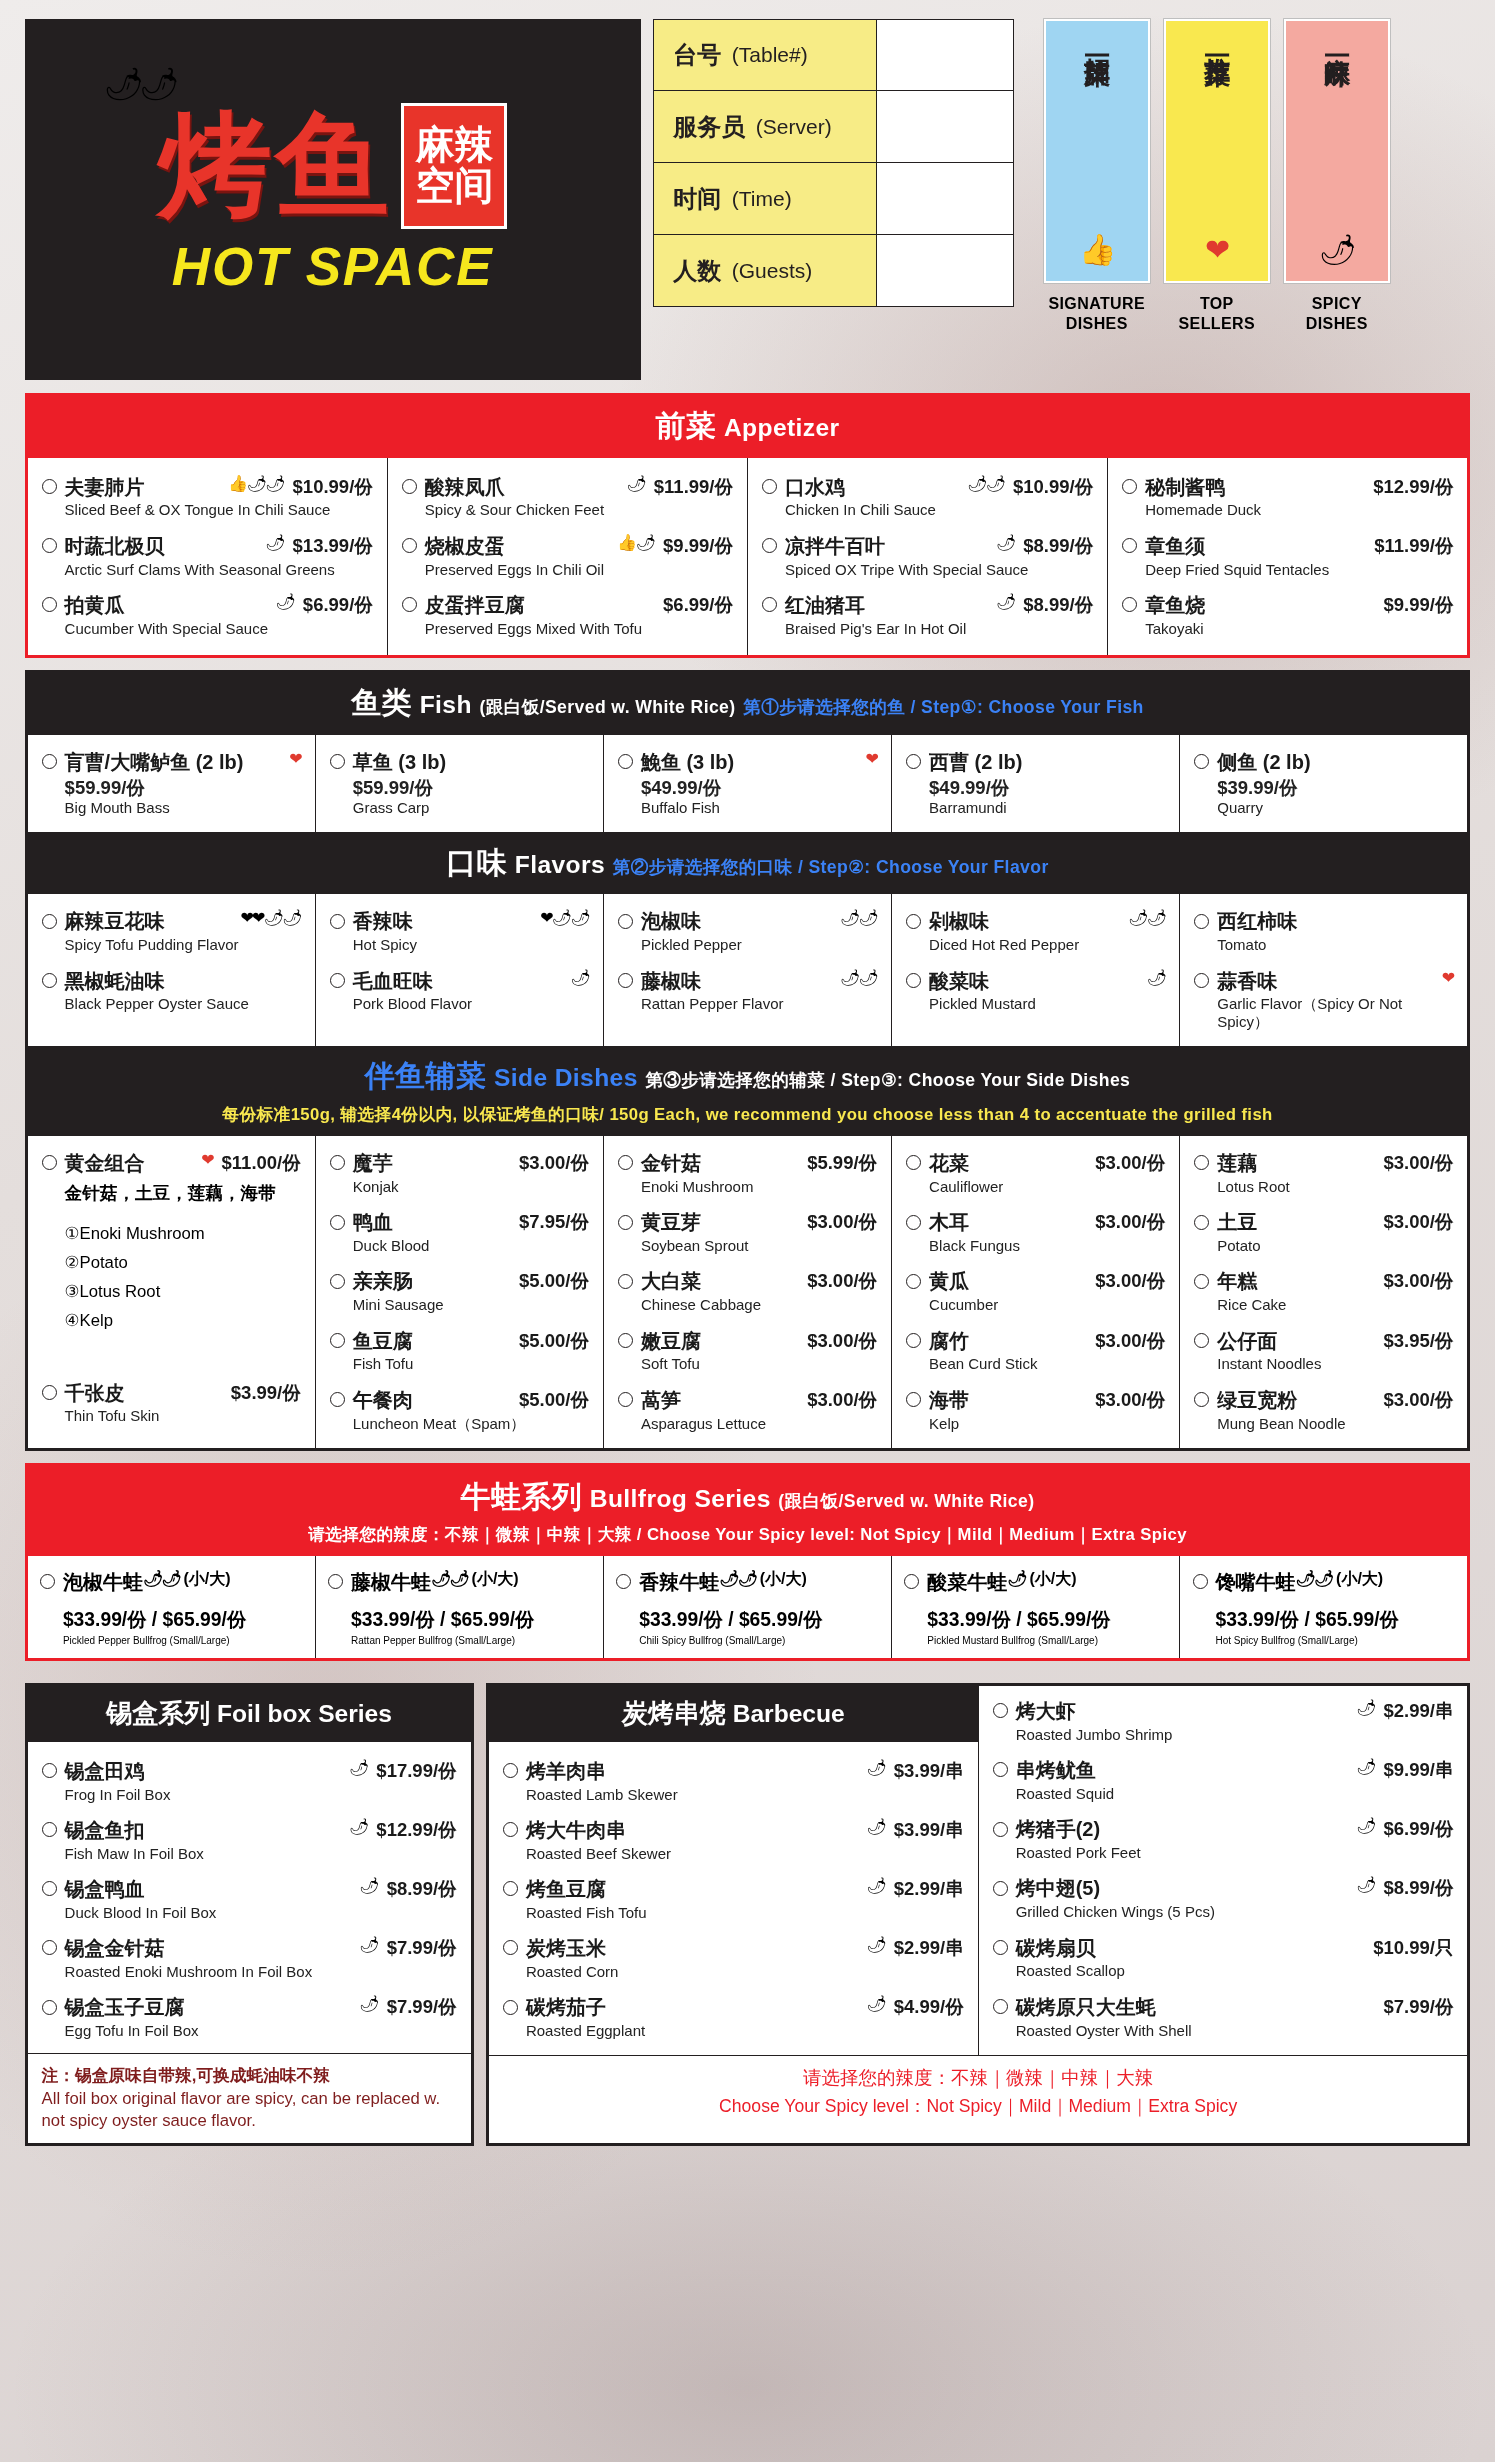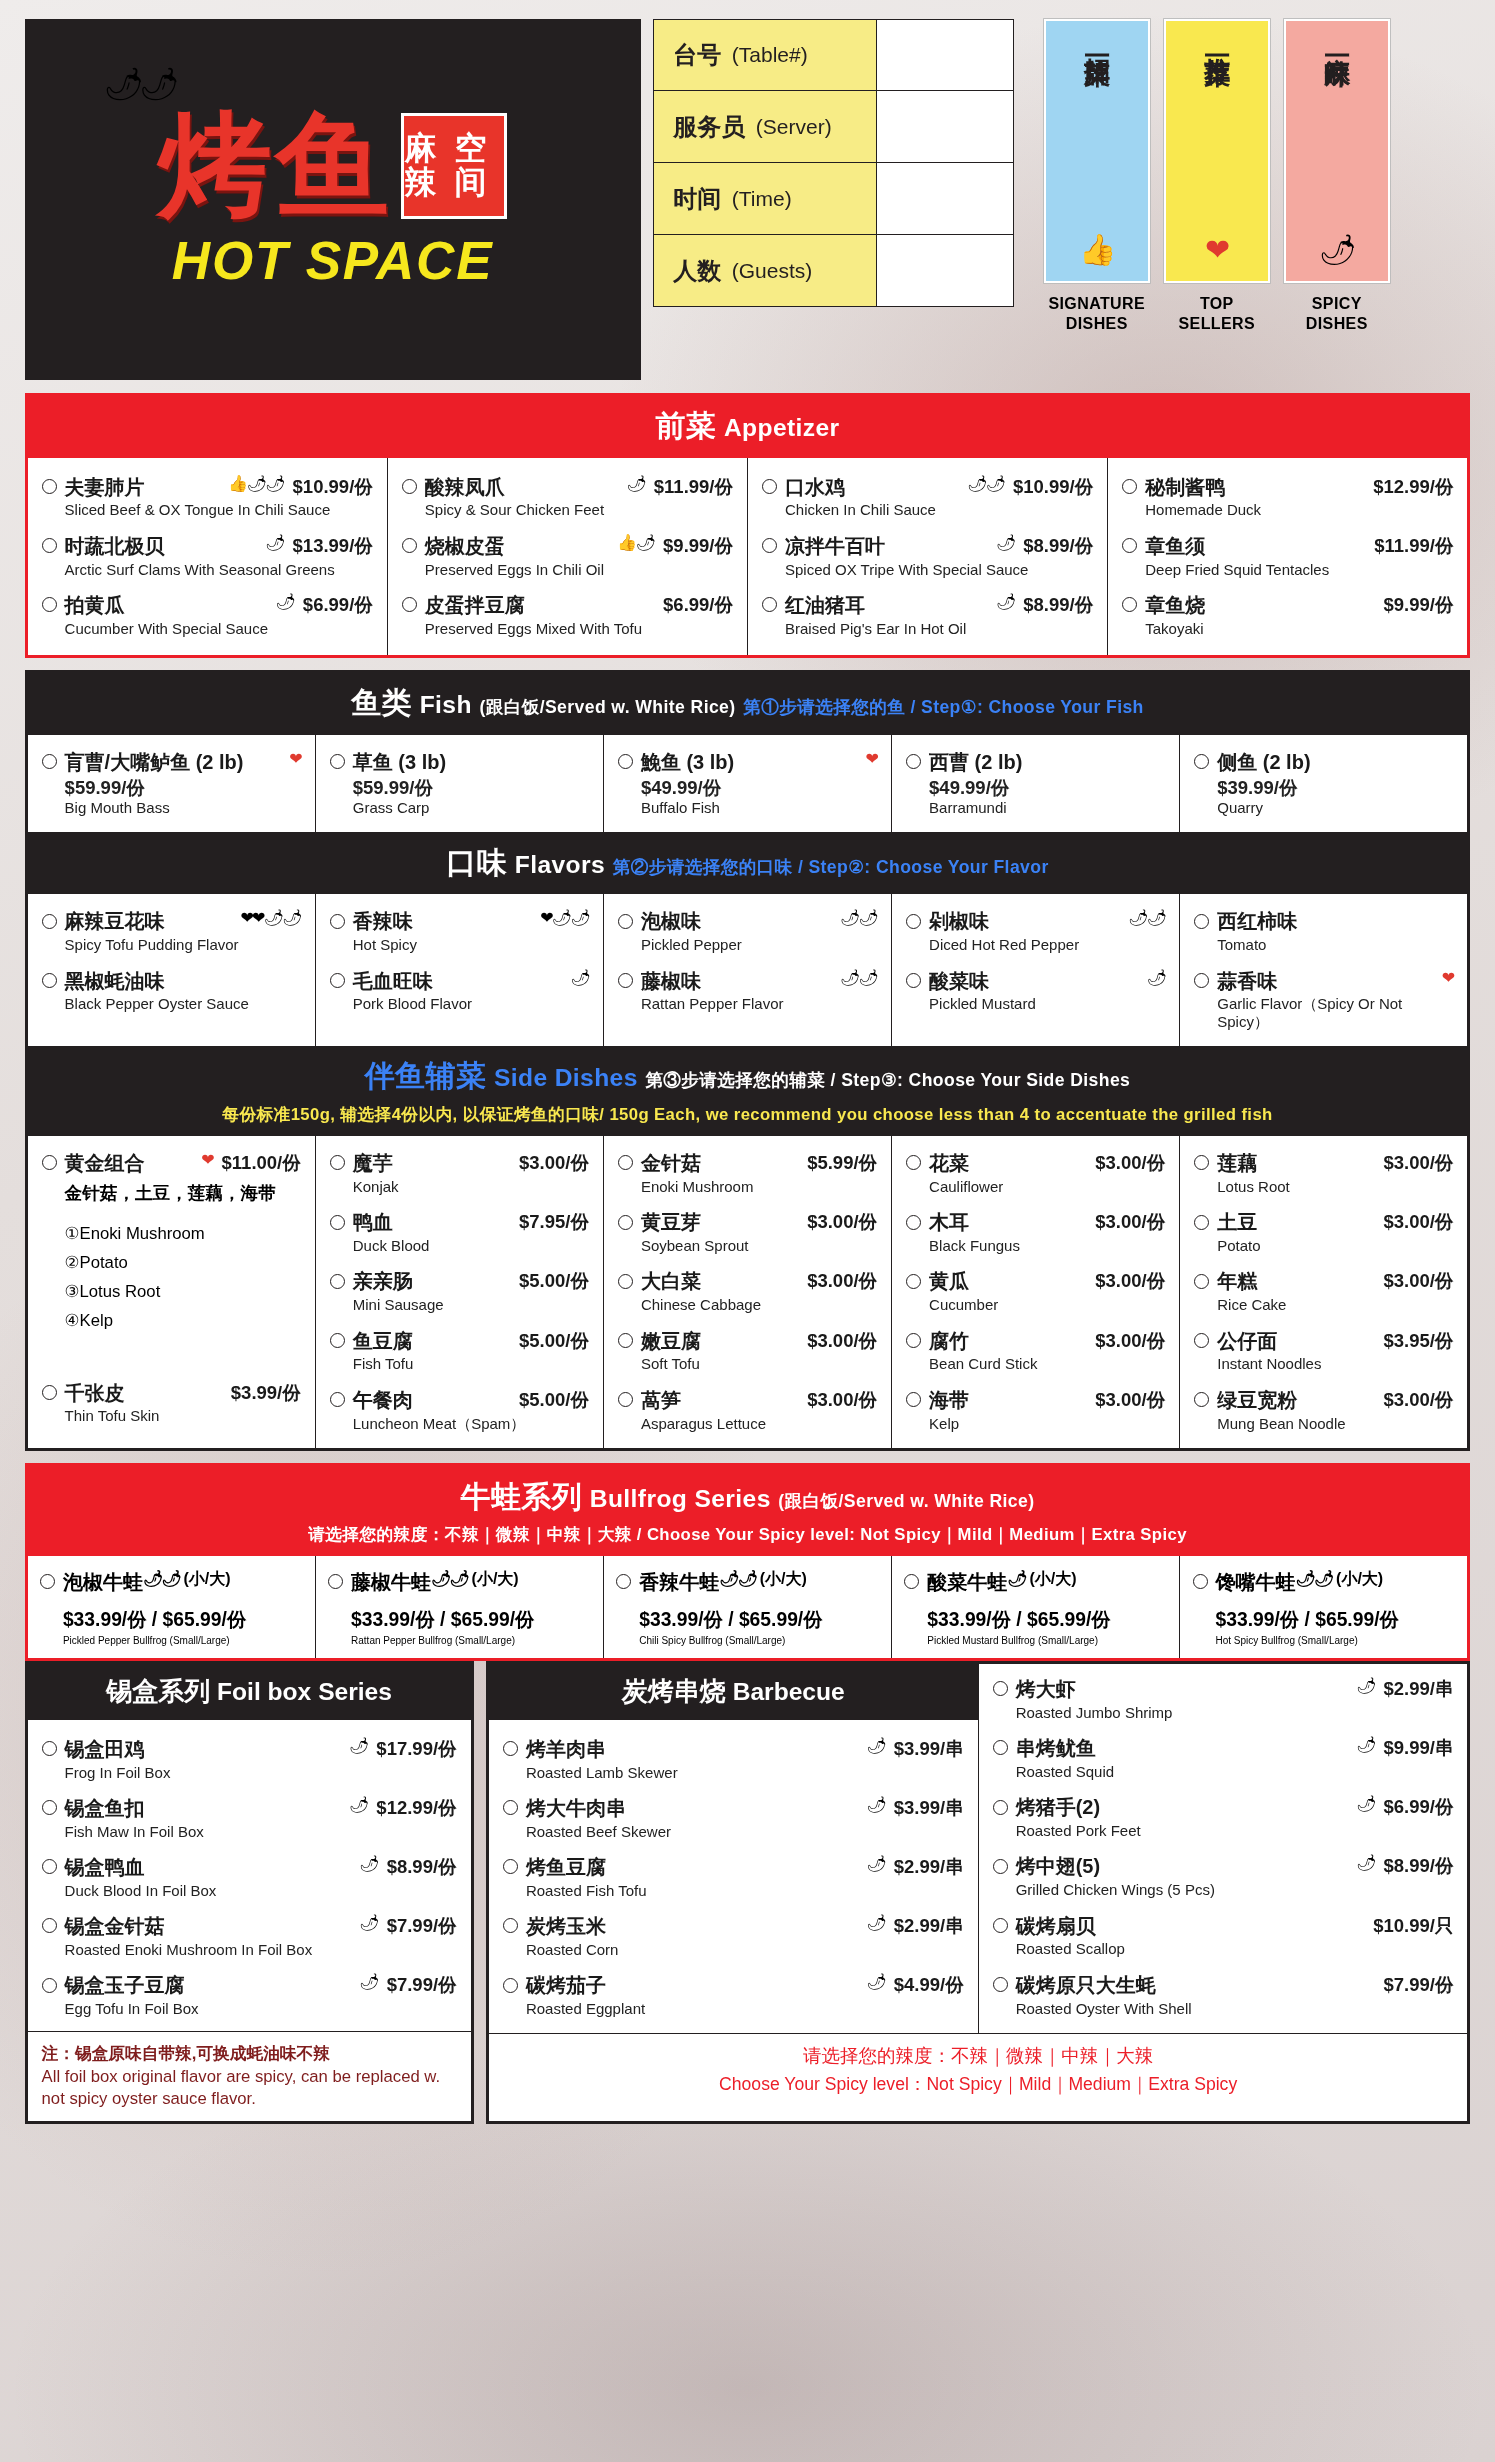--- a/index.html
+++ b/index.html
@@ -27,23 +27,23 @@
     width:616px; height:361px; background:#231f20; position:relative;
     display:flex; flex-direction:column; align-items:center; justify-content:center;
   }
   .logo-cn {
     font-family:"DejaVu Sans", sans-serif;
     font-size:114px; font-weight:bold; color:#e8342a; letter-spacing:3.5px;
     line-height:1; text-shadow:1.8px 2.6px 0 #7a1410;
   }
   .logo-row { display:flex; align-items:center; gap:8.8px; }
   .logo-stamp {
-    background:#e8342a; color:#fff; width:106px; height:106px;
-    display:flex; flex-direction:row; align-items:center; justify-content:center;
-    font-size:32px; font-weight:bold; line-height:1.05; border:3.5px solid #fff;
+    background:#e8342a; color:#fff; width:106px; height:126px;
+    display:flex; flex-direction:column; align-items:center; justify-content:center;
+    font-size:39px; font-weight:bold; line-height:1.05; border:3.5px solid #fff;
     font-family:"DejaVu Sans", sans-serif;
   }
   .logo-en {
     font-size:53px; font-weight:bold; font-style:italic; color:#f6e71d;
     letter-spacing:1.8px; margin-top:7px;
   }
   .chili-deco { position:absolute; left:79px; top:46px; font-size:32px; letter-spacing:-5.3px; }
 
   .table-info { width:361px; }
   .ti-row { display:flex; height:72px; }
@@ -115,21 +115,21 @@
 
   
   .bf-grid { display:flex; }
   .bf { flex:1; padding:12.3px 12.3px 10.6px 12.3px; }
   .bf + .bf { border-left:1.8px solid #231f20; }
   .bf-name { font-size:20px; font-weight:bold; display:flex; }
   .bf-price { font-size:19.3px; font-weight:bold; margin:10.6px 0 1.8px 23px; }
   .bf-en { font-size:10px; margin-left:23px; line-height:1.2; }
 
   
-  .bottom { display:flex; gap:12.3px; margin-top:0; }
+  .bottom { display:flex; gap:12.3px; margin-top:22px; }
   .bx { border:3.5px solid #231f20; background:#fff; }
   .bx1 { width:449px; }
   .bx2 { flex:1; }
   .bx-hdr { background:#231f20; color:#fff; padding:10.6px; font-size:24.6px; font-weight:bold; text-align:center; }
   .bx-hdr .cn { font-size:26px; }
   .bbq-cols { display:flex; }
   .bbq-col { flex:1; padding:5.3px 0 7px; }
   .bbq-col + .bbq-col { border-left:1.8px solid #231f20; }
   .foot-note {
     border-top:1.8px solid #231f20; padding:10.6px 14px; color:#7f1d1d; font-size:16.7px; line-height:1.35;

